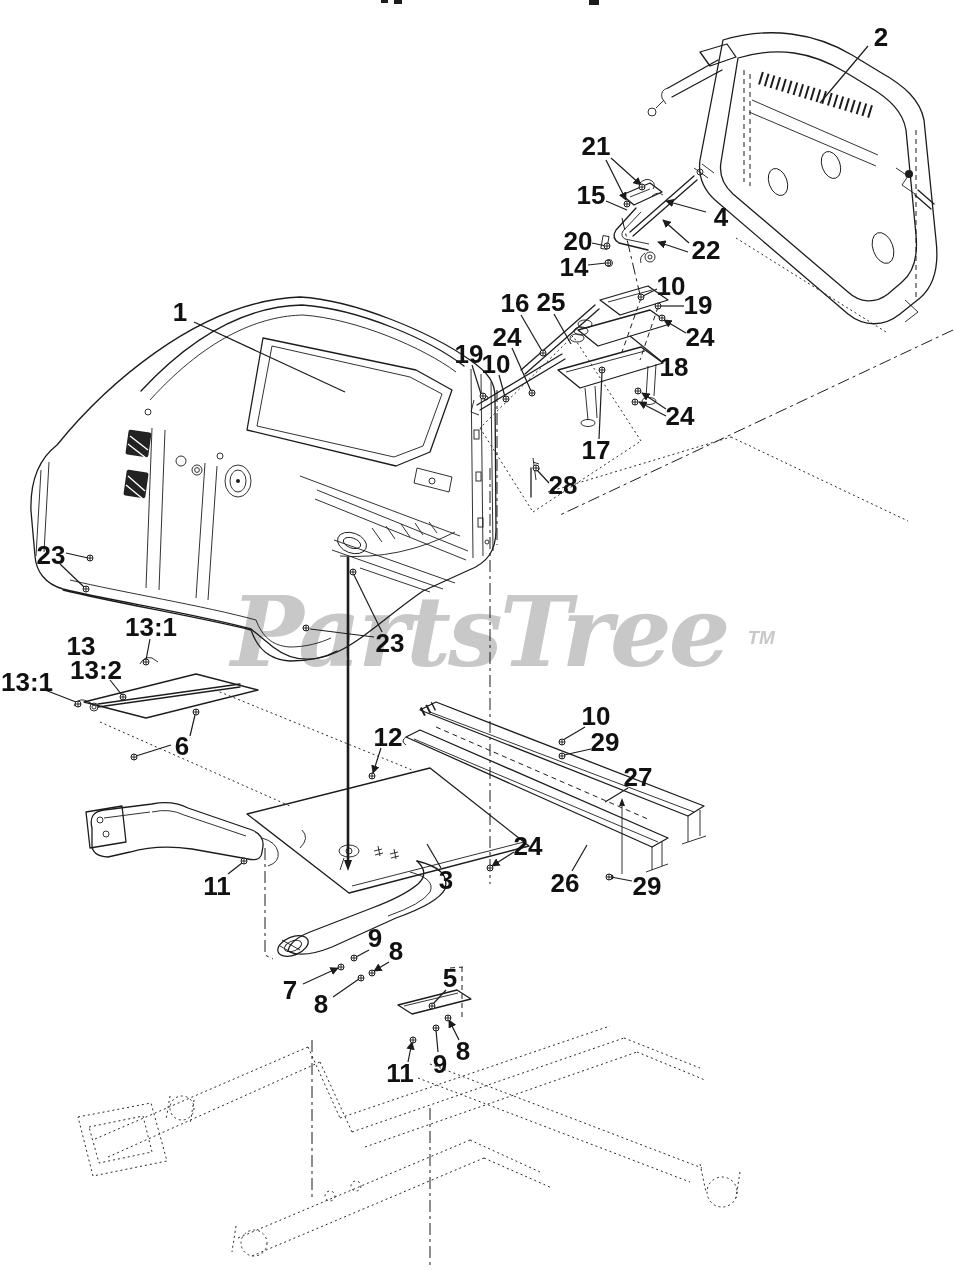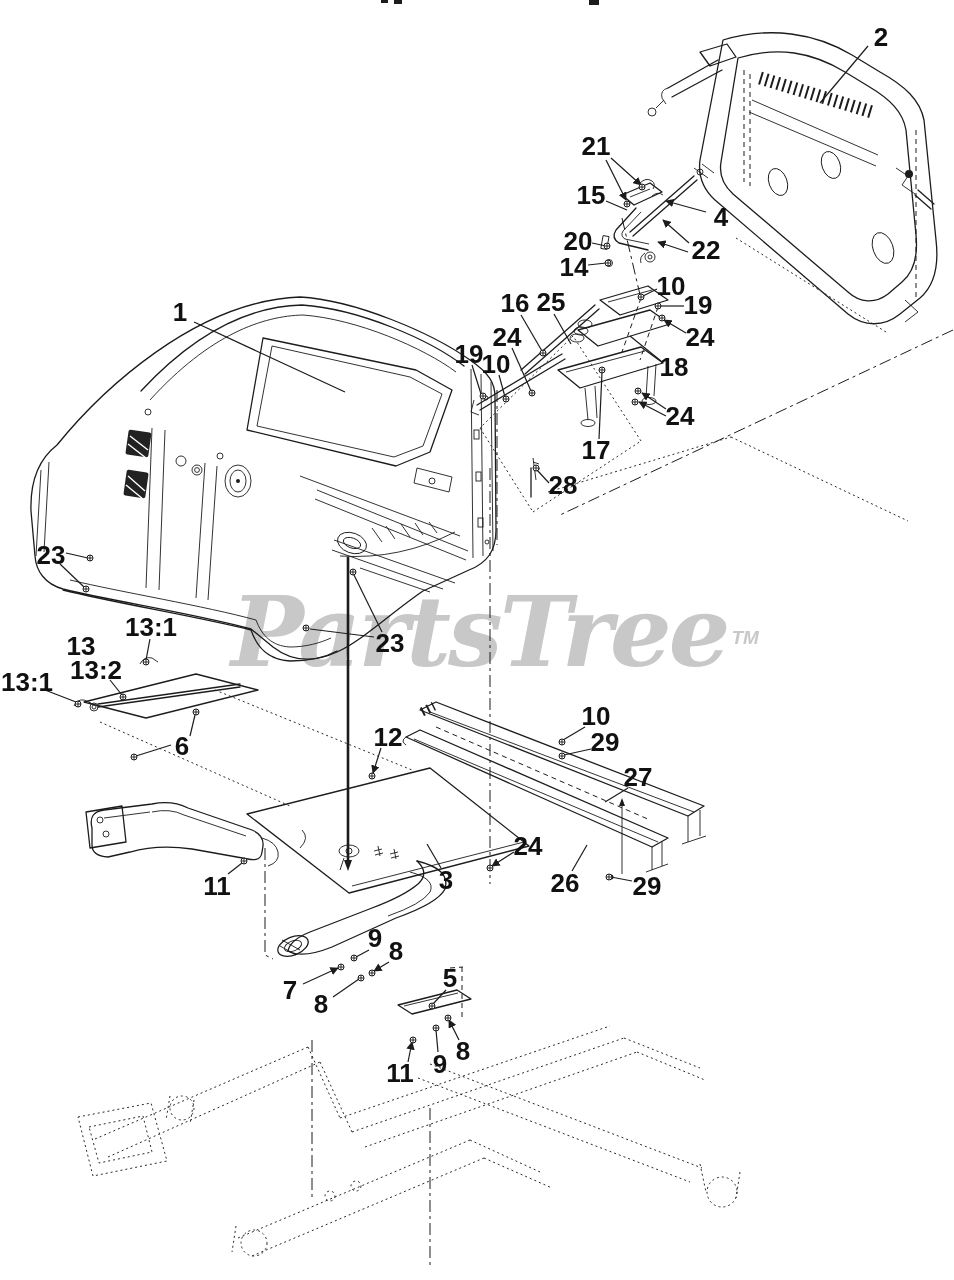--- a/index.html
+++ b/index.html
@@ -1,21 +1,21 @@
 <!DOCTYPE html>
 <html><head>
 <meta charset="utf-8">
 <style>
   html,body{margin:0;padding:0;background:#fff;}
   #page{position:relative;width:954px;height:1280px;background:#fff;overflow:hidden;
         font-family:"Liberation Sans",sans-serif;}
   #watermark{position:absolute;left:231px;top:584px;z-index:1;display:flex;align-items:center;
              font-family:"DejaVu Serif",serif;font-weight:bold;letter-spacing:-3px;
              font-size:97px;line-height:1;user-select:none;font-style:italic;}
-  #watermark .tm{font-size:19px;font-weight:bold;letter-spacing:0;margin-left:4px;margin-top:10px;
+  #watermark .tm{font-size:19px;font-weight:bold;letter-spacing:0;margin-left:20px;margin-top:10px;
                  font-family:"Liberation Sans",sans-serif;}
   #art{position:absolute;left:0;top:0;z-index:2;}
   
   .ln{stroke:#1c1c1c;stroke-width:1.3;fill:none;stroke-linecap:round;stroke-linejoin:round;}
   .thin{stroke:#1c1c1c;stroke-width:0.9;fill:none;}
   .hid{stroke:#1c1c1c;stroke-width:1;fill:none;stroke-dasharray:5 4;}
   .dd{stroke:#1c1c1c;stroke-width:1;fill:none;stroke-dasharray:12 4 3 4;}
   .dot{stroke:#2a2a2a;stroke-width:1;fill:none;stroke-dasharray:2 3;}
   .hatch{stroke:#1c1c1c;fill:none;stroke-dasharray:2 4;}
   .fill{fill:#1c1c1c;stroke:none;}

